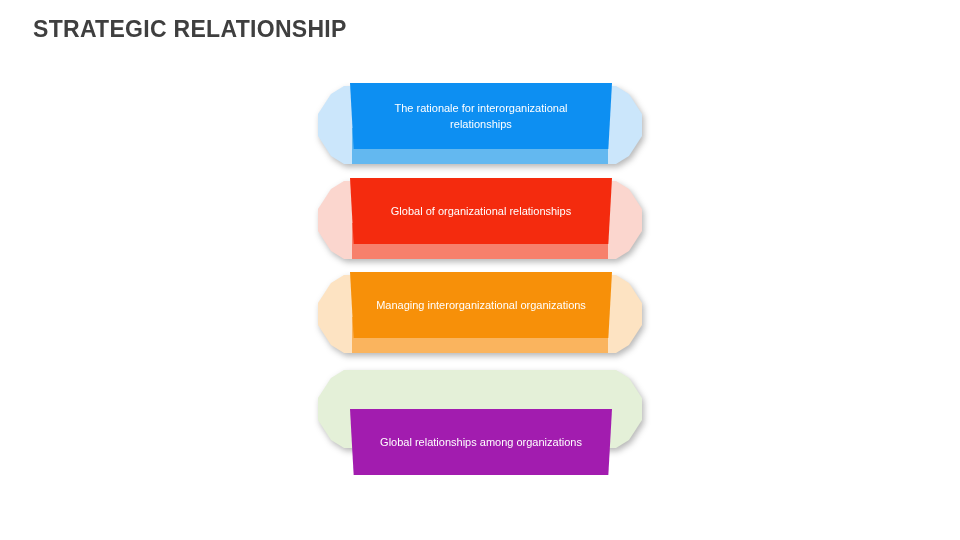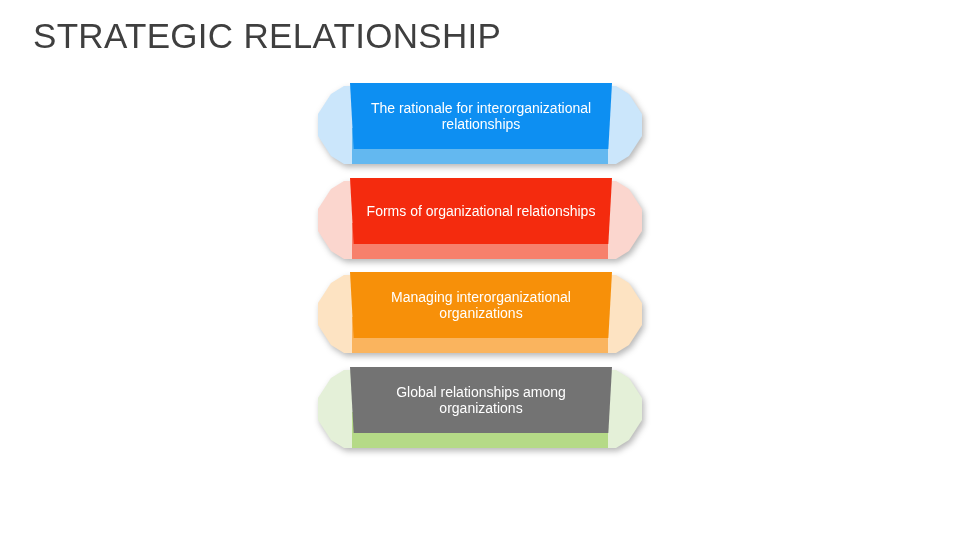--- a/index.html
+++ b/index.html
@@ -20,22 +20,22 @@
     left: 0; top: 0;
     width: 960px;
     height: 540px;
     background: #ffffff;
   }
 
   #page-title {
     position: absolute;
     left: 33px;
     top: 16px;
-    font-size: 35px;
-    font-weight: normal;
+    font-size: 23px;
+    font-weight: bold;
     letter-spacing: 0.3px;
     color: #3f3f3f;
     white-space: nowrap;
     font-family: "Liberation Sans", sans-serif;
   }
 
   .bar {
     position: absolute;
     left: 318px;
     width: 324px;
@@ -93,21 +93,21 @@
     clip-path: polygon(0% 0%, 100% 0%, 98.6% 100%, 1.4% 100%);
     filter: drop-shadow(2px 3px 2px rgba(70,70,70,0.42));
     display: flex;
     align-items: center;
     justify-content: center;
     box-sizing: border-box;
     padding: 0 16px;
   }
   .face-label {
     color: #ffffff;
-    font-size: 14px;
+    font-size: 11px;
     line-height: 16px;
     text-align: center;
     font-family: "Liberation Sans", sans-serif;
   }
 </style>
 </head>
 <body style="background: rgb(255, 255, 255);">
 
 <div id="slide" style="background: rgb(255, 255, 255);">
 
@@ -122,37 +122,37 @@
       <span class="face-label" style="color: rgb(255, 255, 255);">The rationale for interorganizational relationships</span>
     </div>
   </div>
 
   <div class="bar bar-2">
     <div class="plate-wrap">
       <div class="plate" style="background: rgb(251, 214, 206);"></div>
     </div>
     <div class="band" style="background: rgb(247, 128, 108);"></div>
     <div class="face" style="background: rgb(244, 43, 14);">
-      <span class="face-label" style="color: rgb(255, 255, 255);">Forms of organizational relationships</span>
+      <span class="face-label" style="color: rgb(255, 255, 255);">Global of organizational relationships</span>
     </div>
   </div>
 
   <div class="bar bar-3">
     <div class="plate-wrap">
       <div class="plate" style="background: rgb(253, 227, 194);"></div>
     </div>
     <div class="band" style="background: rgb(250, 180, 94);"></div>
     <div class="face" style="background: rgb(247, 144, 9);">
       <span class="face-label" style="color: rgb(255, 255, 255);">Managing interorganizational organizations</span>
     </div>
   </div>
 
   <div class="bar bar-4">
     <div class="plate-wrap">
       <div class="plate" style="background: rgb(228, 240, 216);"></div>
     </div>
     <div class="band" style="background: rgb(181, 218, 135);"></div>
-    <div class="face" style="background: #737373;">
+    <div class="face" style="background: #a21caf; margin-top: 42px;">
       <span class="face-label" style="color: rgb(255, 255, 255);">Global relationships among organizations</span>
     </div>
   </div>
 
 </div>
 
 </body></html>

